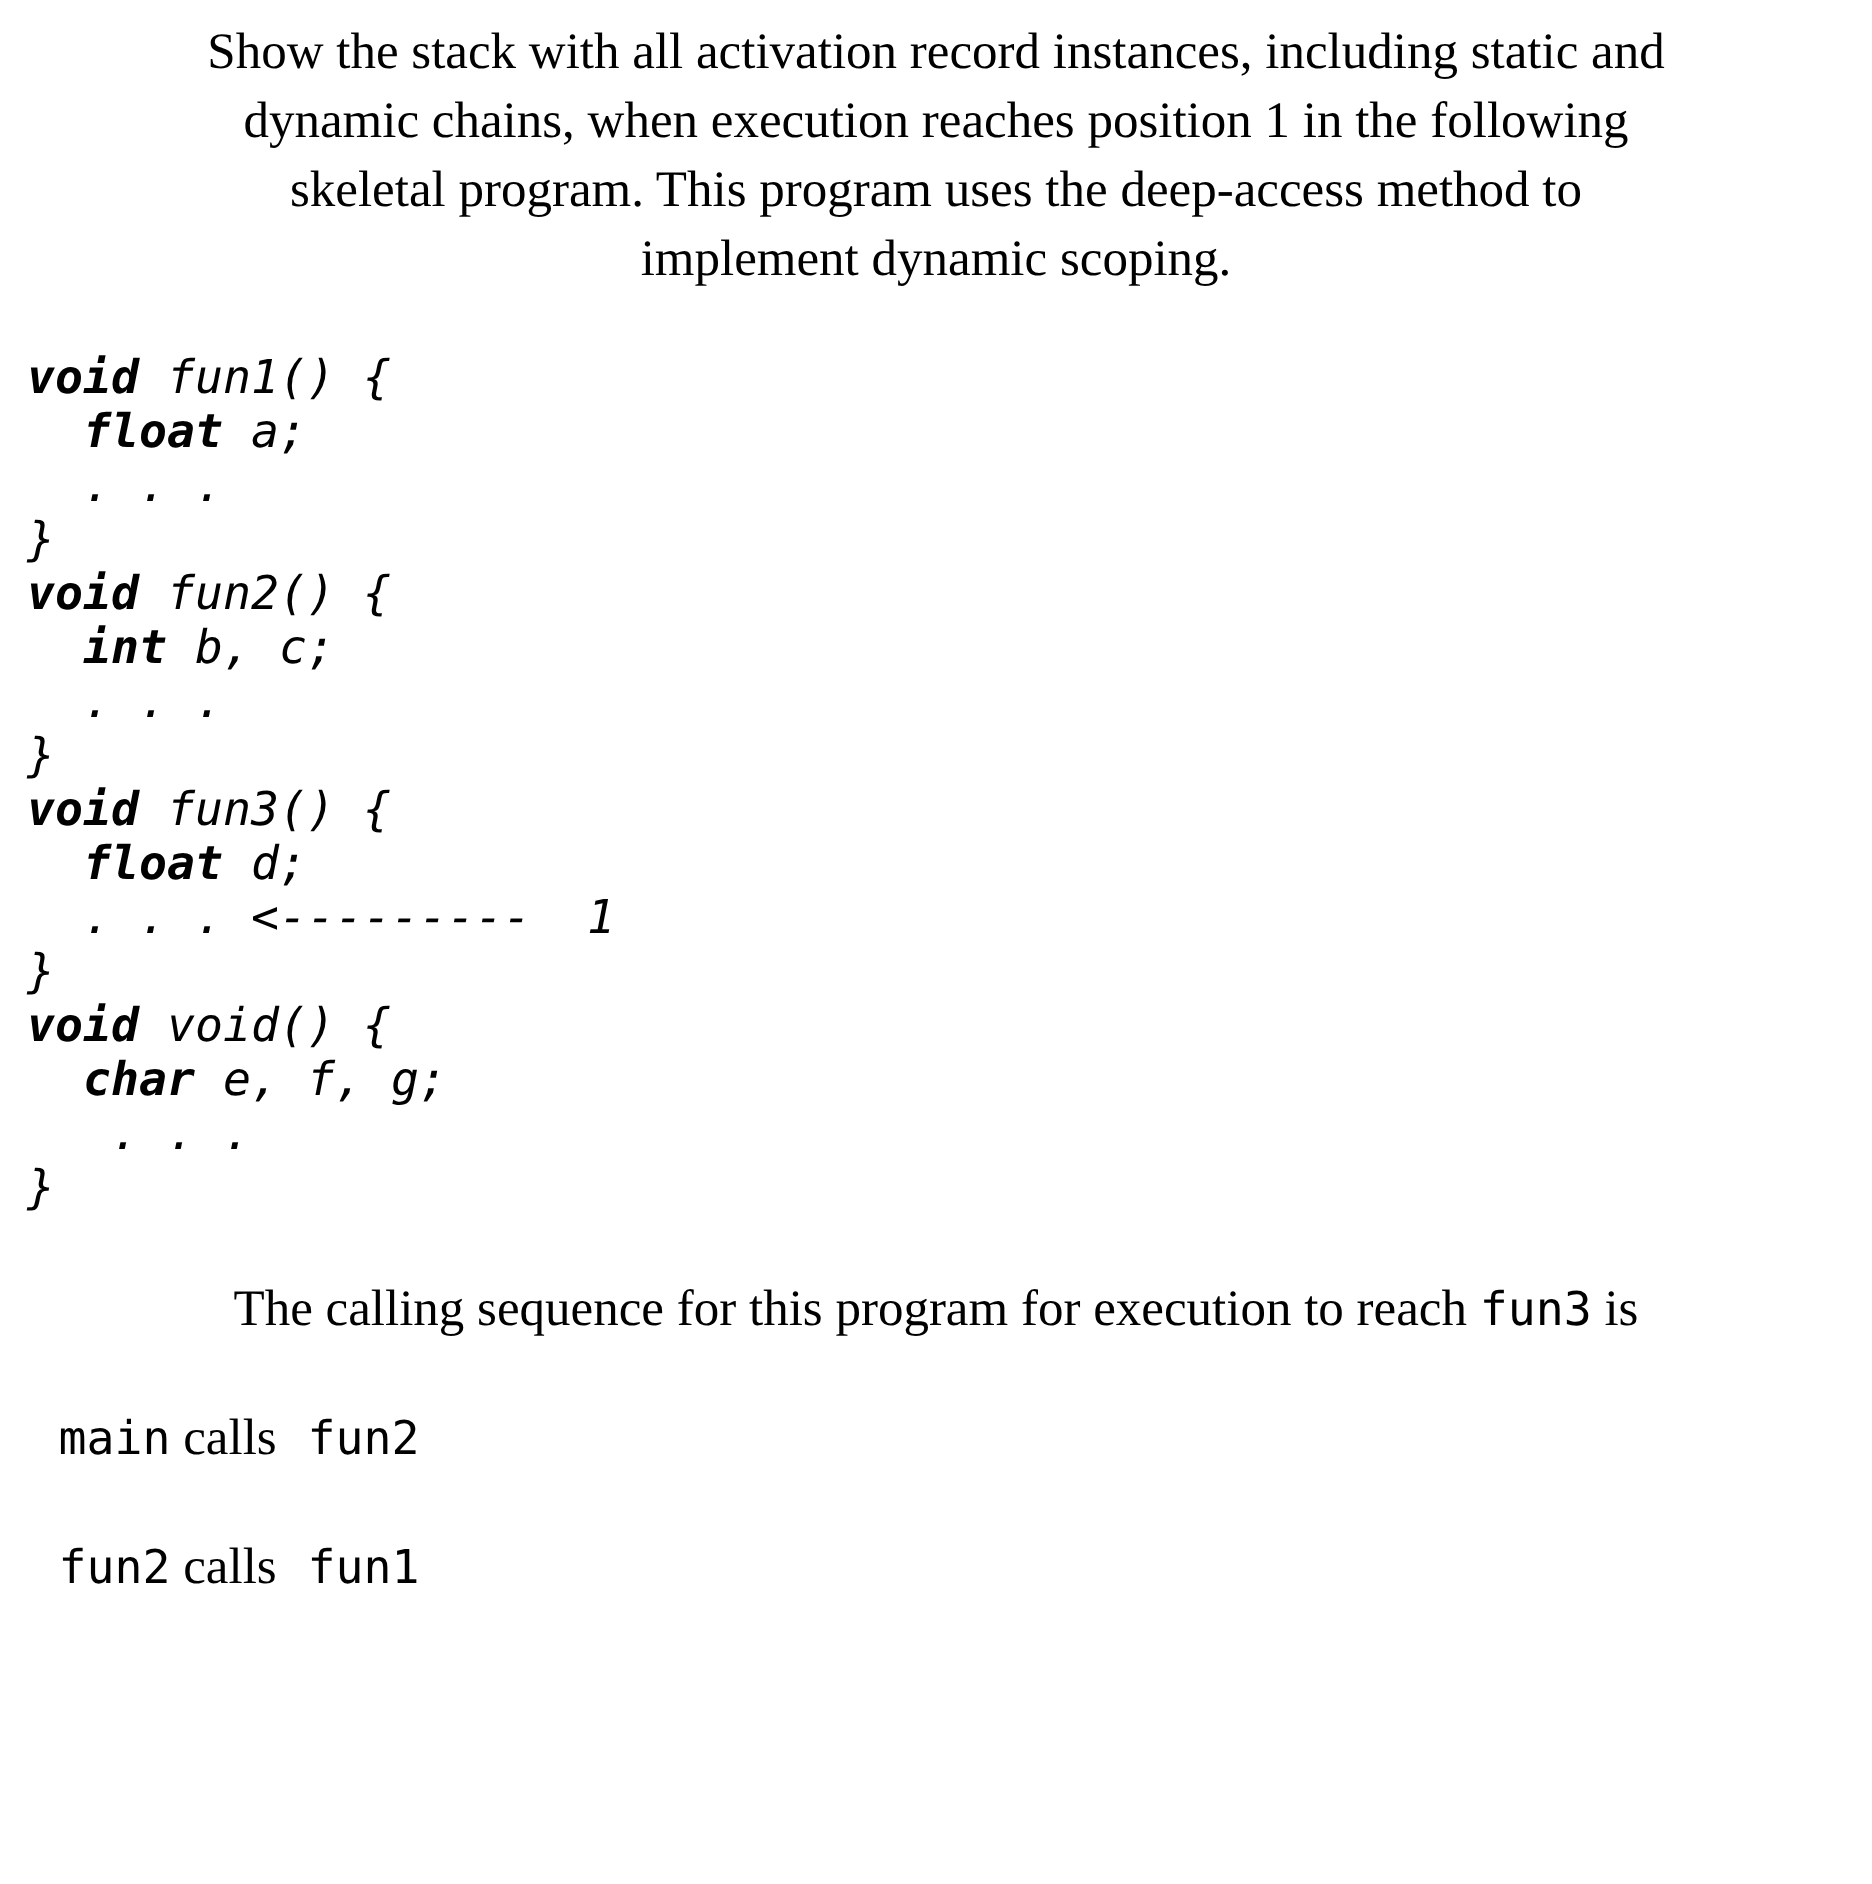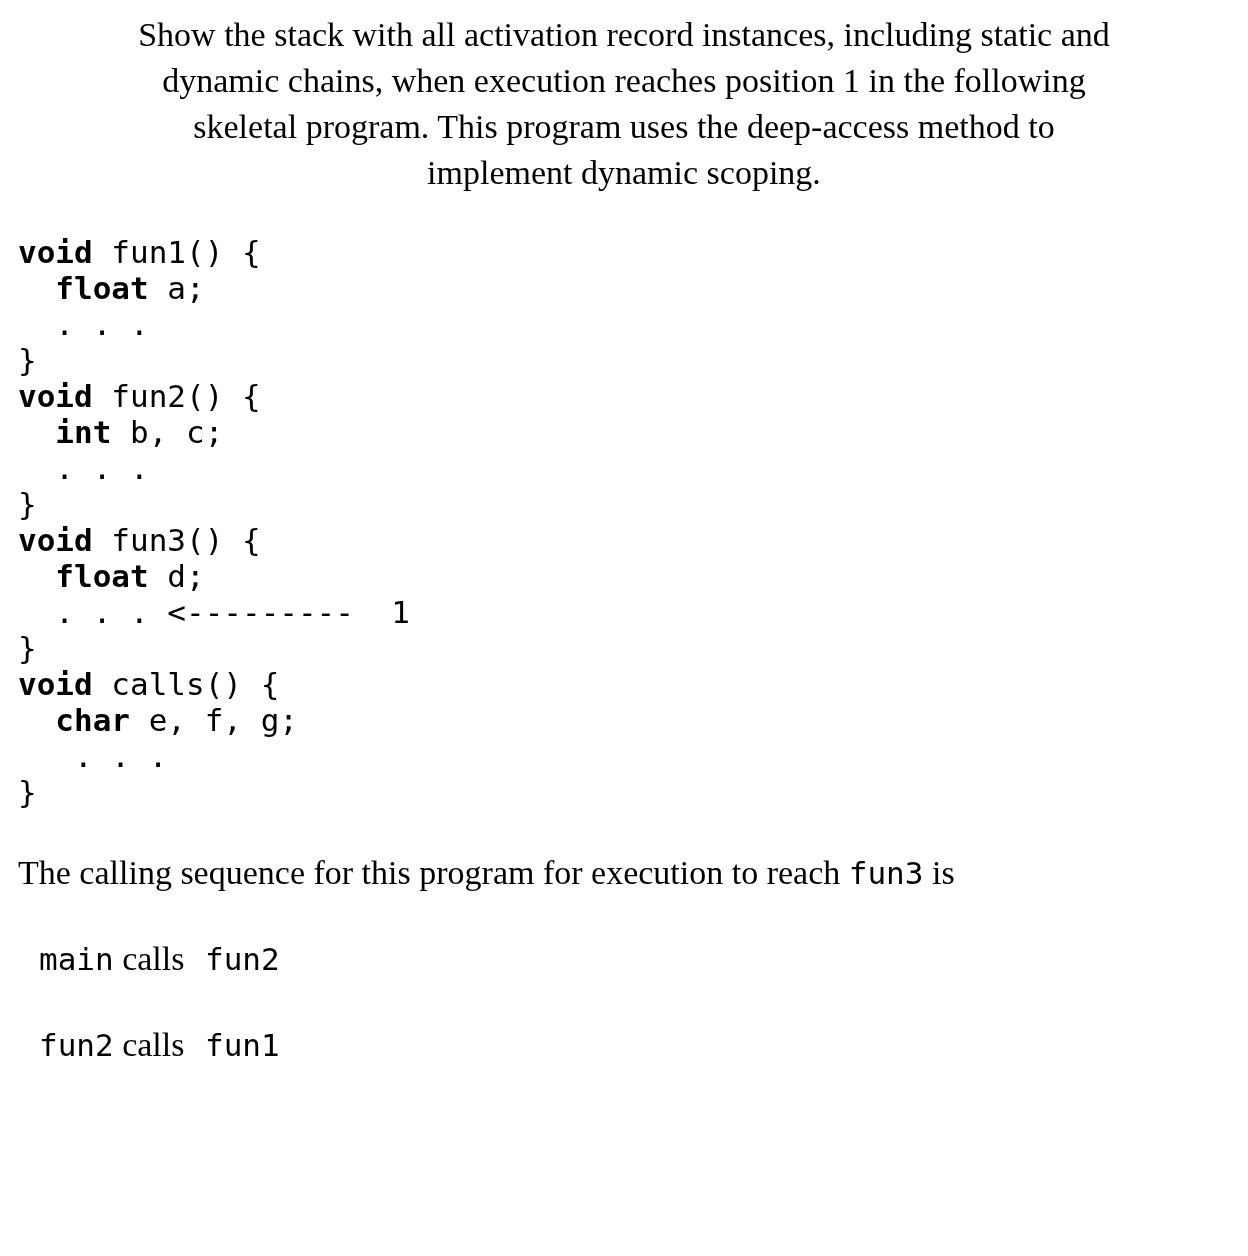--- a/index.html
+++ b/index.html
@@ -18,31 +18,33 @@
   .question {
     font-size: 34px;
     line-height: 46px;
     text-align: center;
   }
   .code-block {
     margin-top: 38px;
     font-family: "DejaVu Sans Mono", monospace;
     font-size: 31px;
     line-height: 36px;
+    font-style: italic;
   }
   .code-line {
     white-space: pre;
   }
   .kw {
     font-weight: bold;
   }
   .cs-intro {
     margin-top: 40px;
     font-size: 34px;
     line-height: 46px;
+    text-align: center;
   }
   .mono {
     font-family: "DejaVu Sans Mono", monospace;
     font-size: 31px;
   }
   .call-line {
     margin-top: 40px;
     font-size: 34px;
     line-height: 46px;
     margin-left: 21px;
@@ -62,21 +64,21 @@
       <div class="code-line"><span>  . . .</span></div>
       <div class="code-line"><span>}</span></div>
       <div class="code-line"><span class="kw">void</span><span> fun2() {</span></div>
       <div class="code-line"><span>  </span><span class="kw">int</span><span> b, c;</span></div>
       <div class="code-line"><span>  . . .</span></div>
       <div class="code-line"><span>}</span></div>
       <div class="code-line"><span class="kw">void</span><span> fun3() {</span></div>
       <div class="code-line"><span>  </span><span class="kw">float</span><span> d;</span></div>
       <div class="code-line"><span>  . . . &lt;---------  1</span></div>
       <div class="code-line"><span>}</span></div>
-      <div class="code-line"><span class="kw">void</span><span> calls() {</span></div>
+      <div class="code-line"><span class="kw">void</span><span> void() {</span></div>
       <div class="code-line"><span>  </span><span class="kw">char</span><span> e, f, g;</span></div>
       <div class="code-line"><span>   . . .</span></div>
       <div class="code-line"><span>}</span></div>
     </div>
   <div class="cs-intro"><span>The calling sequence for this program for execution to reach </span><span class="mono">fun3</span><span> is</span></div>
   <div>
       <div class="call-line"><span class="mono">main</span><span> calls </span><span class="mono callee">fun2</span></div>
       <div class="call-line"><span class="mono">fun2</span><span> calls </span><span class="mono callee">fun1</span></div>
     </div>
 </div>

